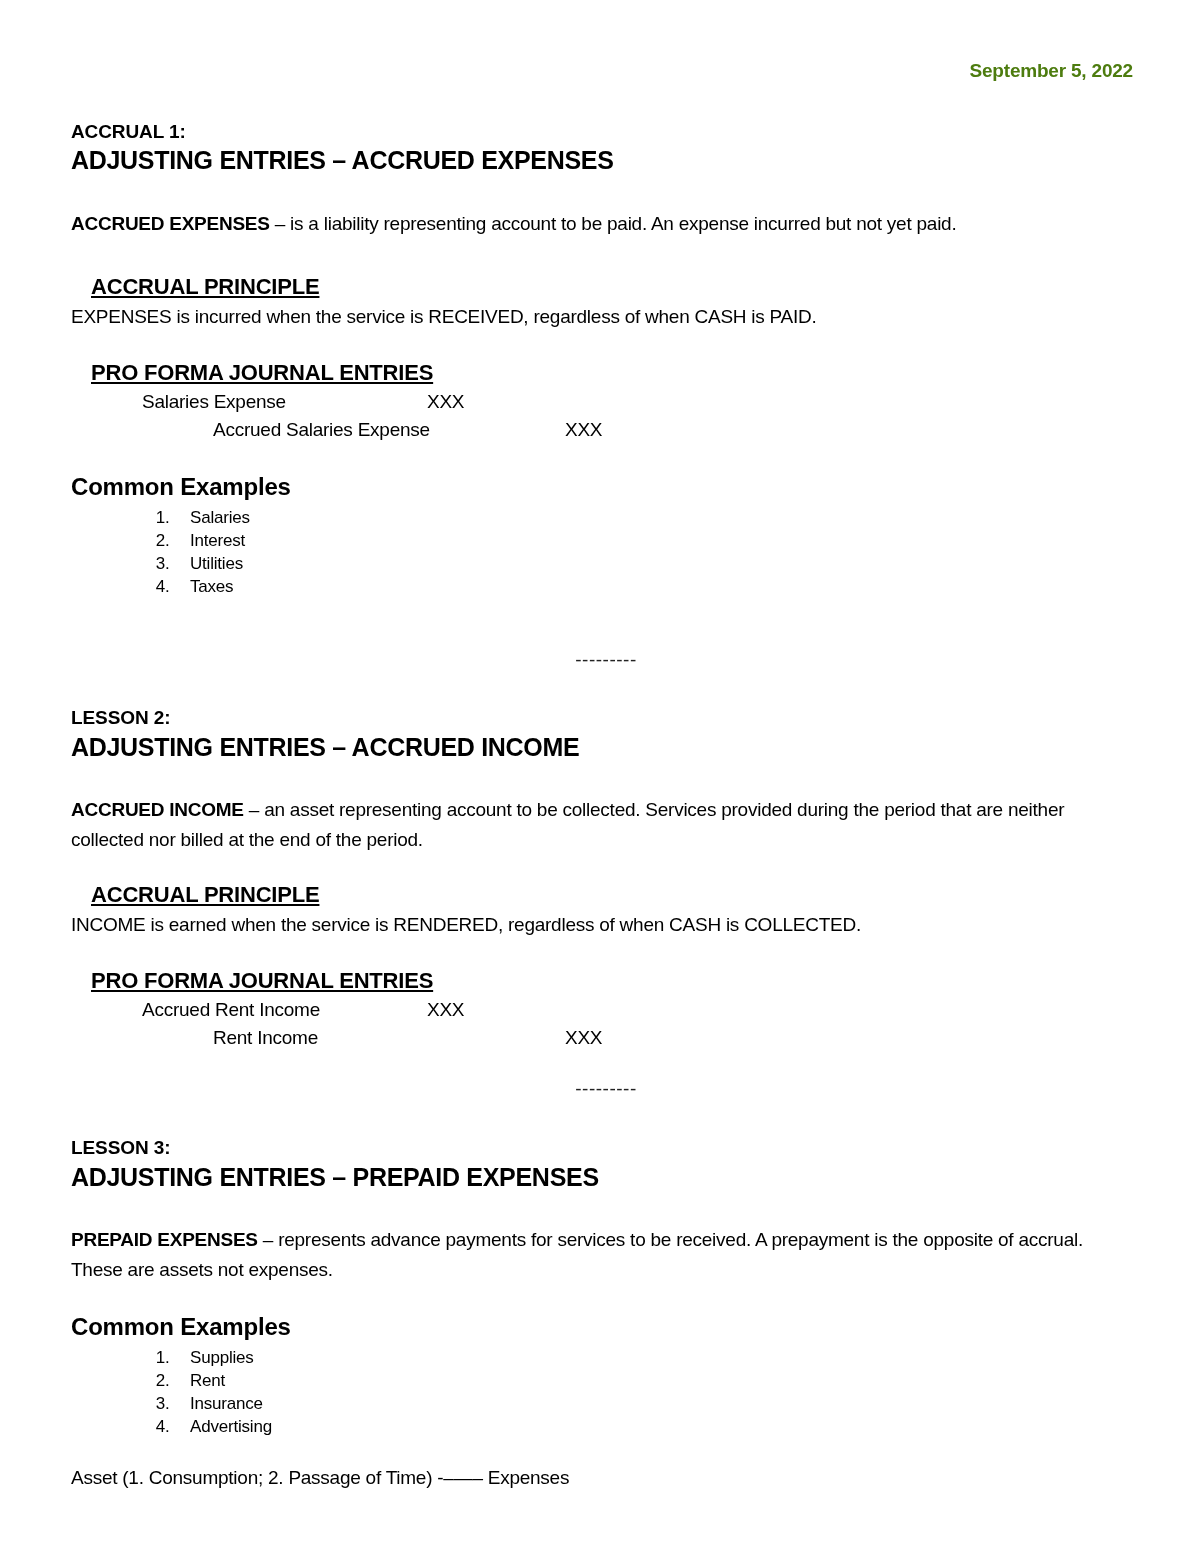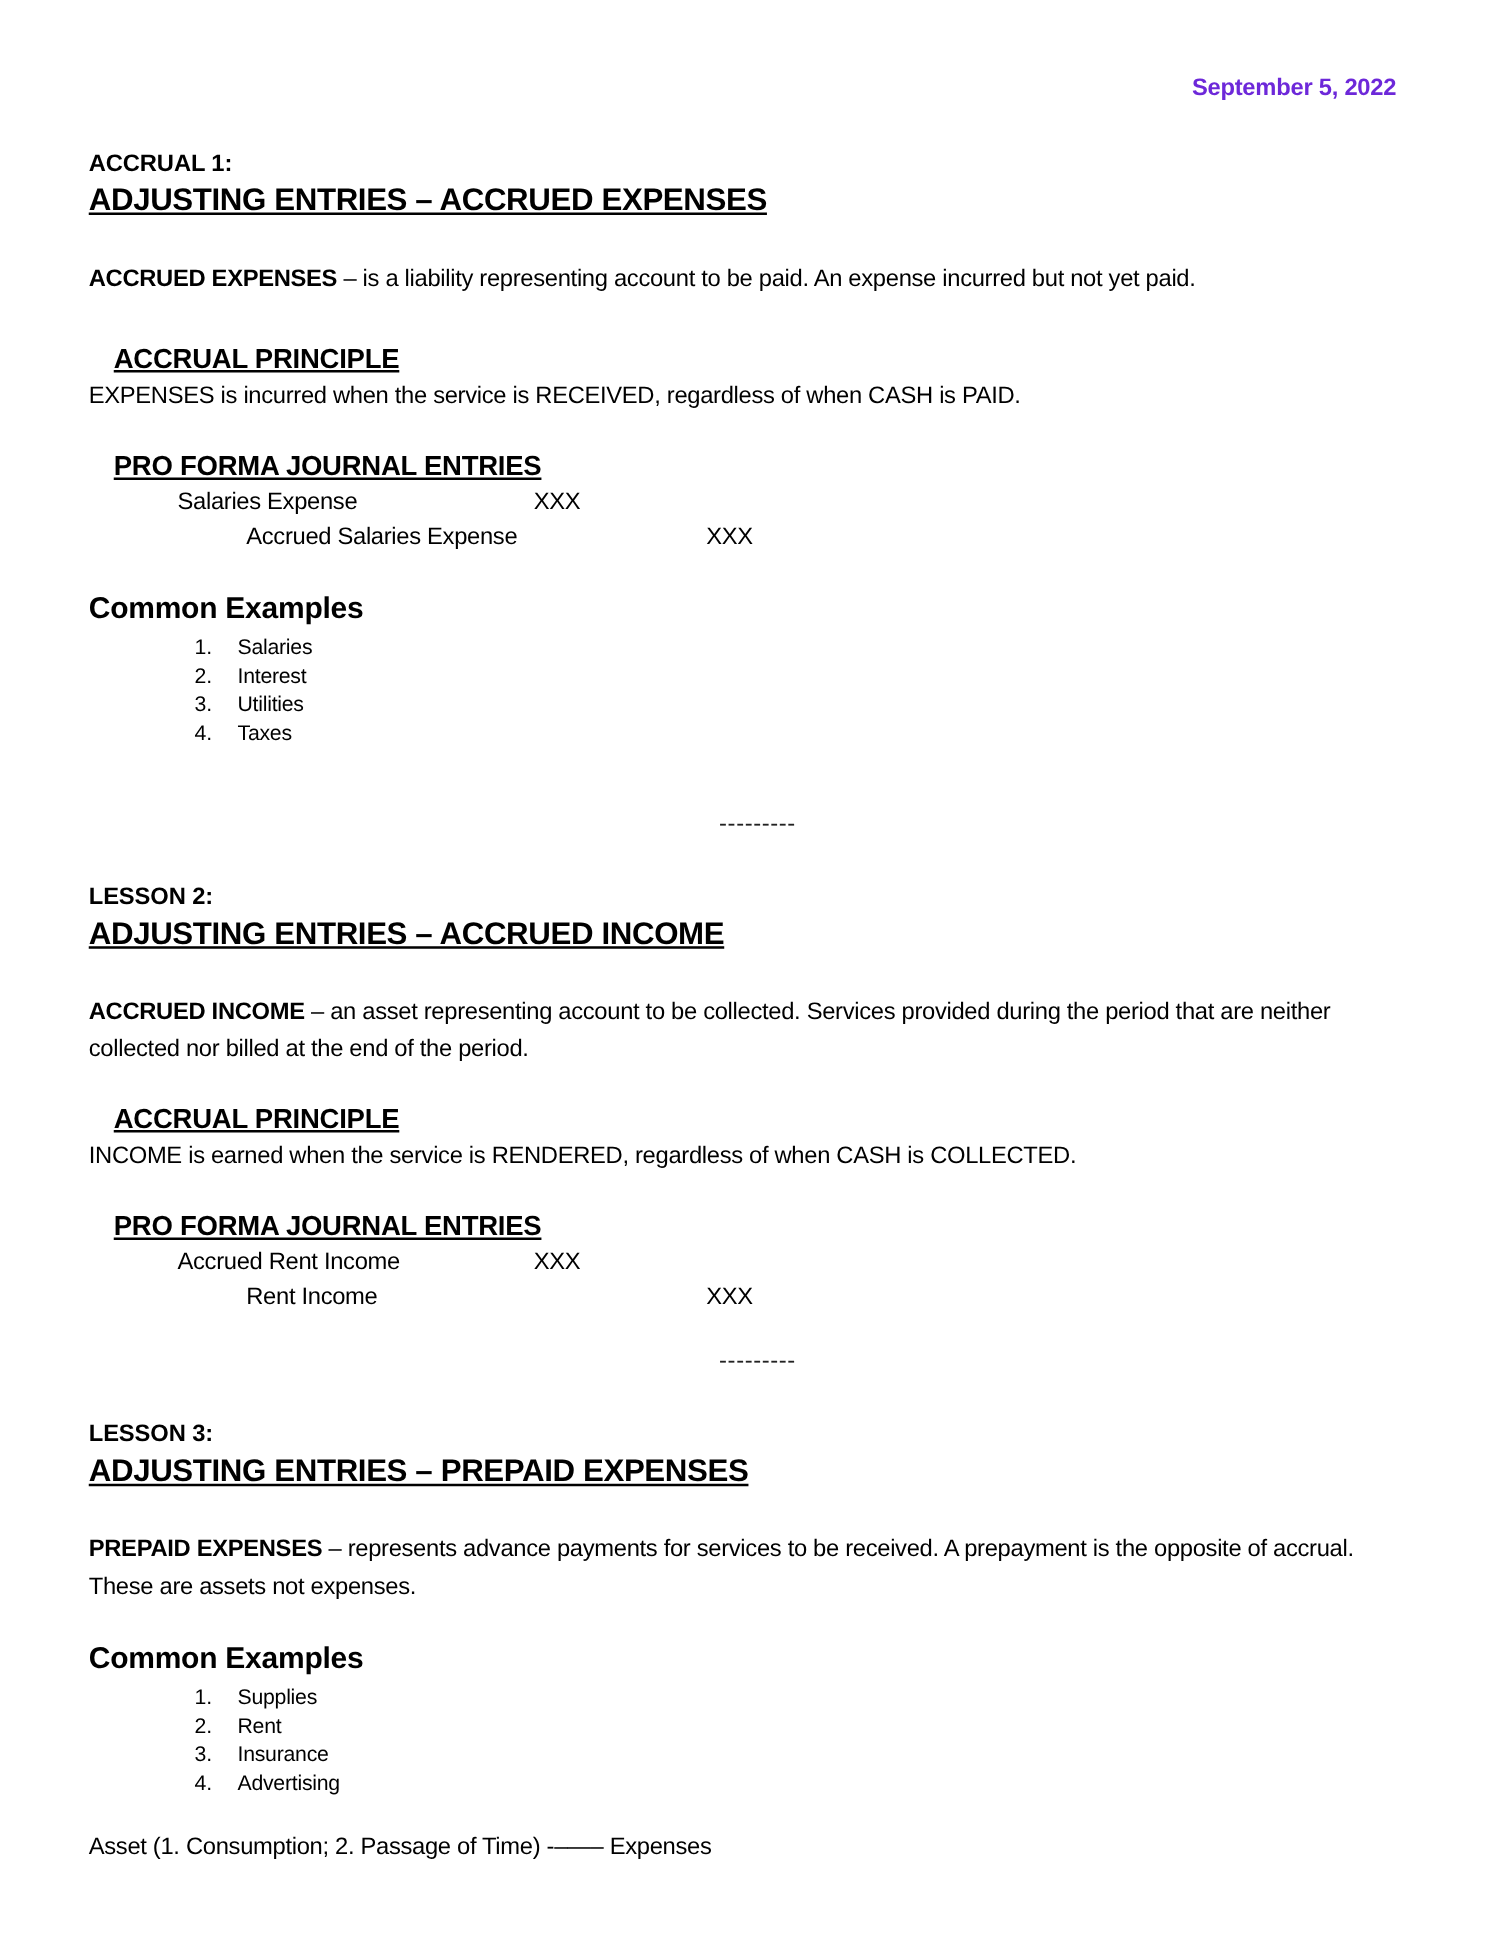--- a/index.html
+++ b/index.html
@@ -22,38 +22,37 @@
     left: 71px;
     top: 60px;
     width: 1062px;
   }
 
   
   .date-line {
     text-align: right;
     font-size: 19px;
     font-weight: bold;
-    color: #6d28d9;
-    letter-spacing: -0.2px;
-    margin: 0 16px 36px 0;
+    color: #4d7c0f;
+    letter-spacing: -0.2px;
+    margin: 0 0 36px 0;
     line-height: 1.2;
   }
 
   
   .lesson-label {
     font-size: 19px;
     font-weight: bold;
     line-height: 1.35;
     margin: 0;
     letter-spacing: -0.1px;
   }
   .lesson-title {
     font-size: 25px;
     font-weight: bold;
-    text-decoration: underline;
     text-underline-offset: 2px;
     line-height: 1.3;
     margin: 0;
     letter-spacing: -0.3px;
     display: inline-block;
   }
   .lesson-title-wrap { margin: 0 0 14px 0; }
 
   
   .para {
@@ -94,21 +93,21 @@
     font-size: 19px;
     line-height: 1.5;
     position: relative;
     height: 28px;
     letter-spacing: -0.25px;
   }
   .je-account { position: absolute; white-space: nowrap; }
   .je-amount  { position: absolute; white-space: nowrap; }
   .je-debit  .je-account { left: 71px; }
   .je-debit  .je-amount  { left: 356px; }
-  .je-credit .je-account { left: 126px; }
+  .je-credit .je-account { left: 142px; }
   .je-credit .je-amount  { left: 494px; }
 
   
   .examples-head {
     font-size: 24px;
     font-weight: bold;
     margin: 0 0 2px 0;
     letter-spacing: -0.2px;
     line-height: 1.4;
   }

